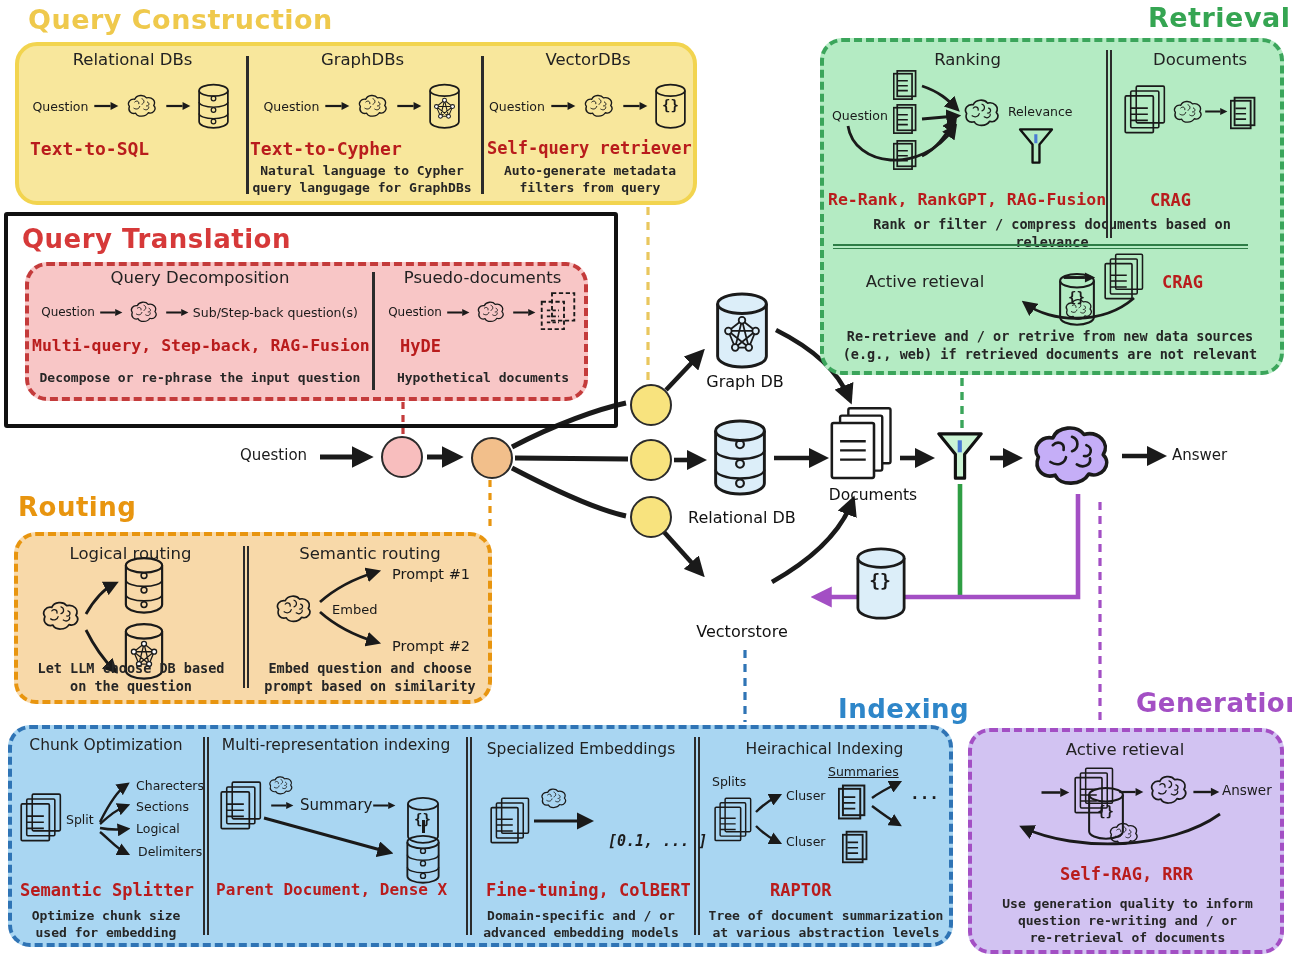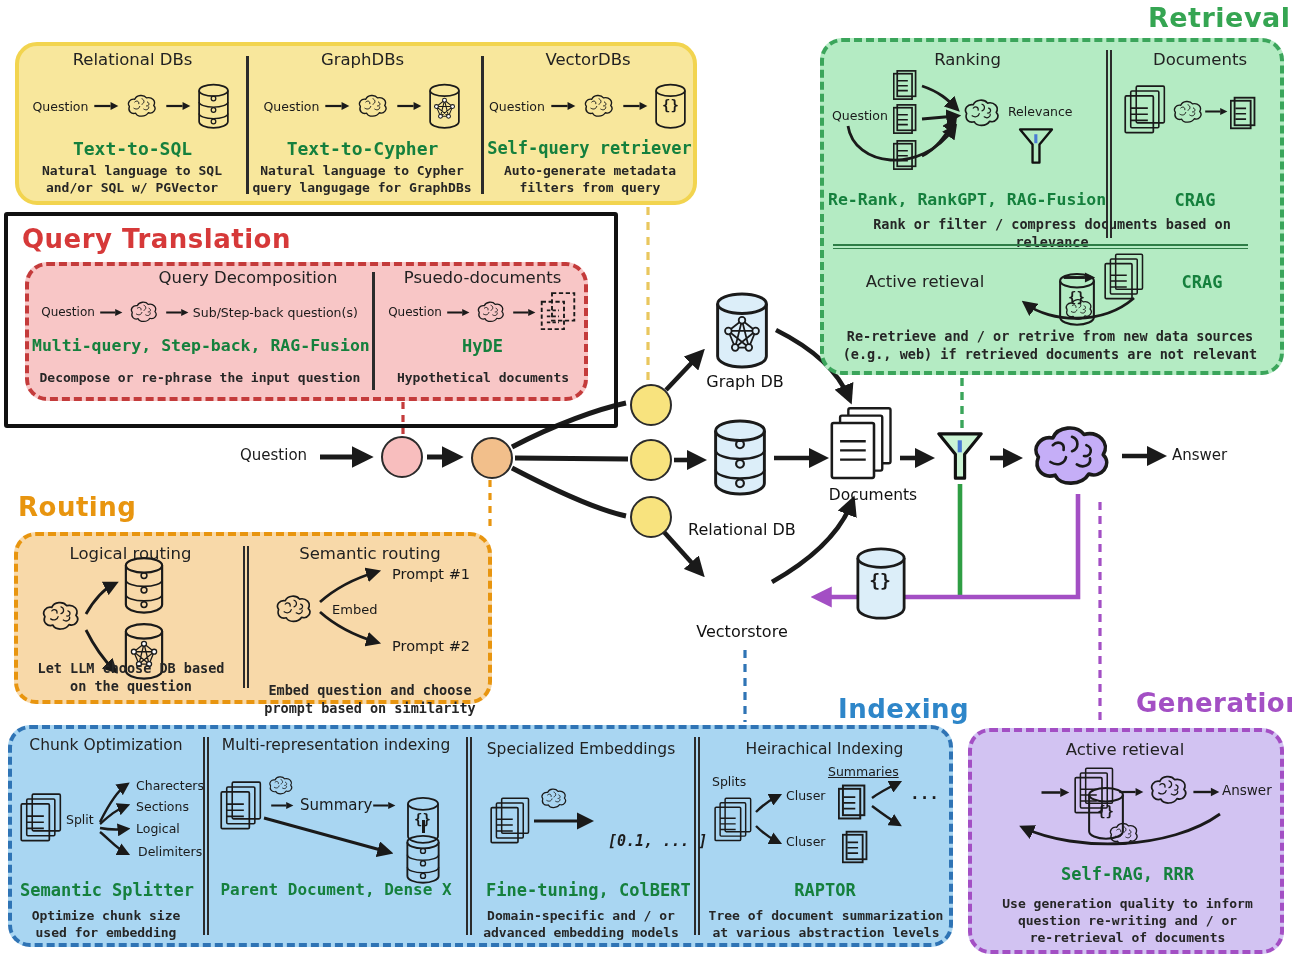--- a/index.html
+++ b/index.html
@@ -16,21 +16,21 @@
   .box.purple{background:#D2C3F2;border:4px dashed #A34FC4;}
   .blackrect{position:absolute;border:4px solid #111;border-radius:3px;background:transparent;}
   .vdiv{position:absolute;width:2.5px;background:#2b2b2b;}
   .vdiv.dbl{width:2px;background:transparent;border-left:2px solid #2b2b2b;border-right:2px solid #2b2b2b;}
   .hdiv{position:absolute;height:2px;border-top:2.5px solid #2d7d46;border-bottom:1.5px solid #2d7d46;}
   .coltitle{position:absolute;font-size:16.5px;color:#222;text-align:center;white-space:nowrap;}
   .hand{font-family:"DejaVu Sans",sans-serif;color:#1a1a1a;}
   .small{font-size:12.5px;}
   .mono{font-family:"DejaVu Sans Mono",monospace;font-weight:bold;color:#1d1d1d;}
   .label{position:absolute;font-family:"DejaVu Sans Mono",monospace;font-weight:bold;
-         font-size:17px;text-align:center;white-space:nowrap;color:#15803d;}
+         font-size:17px;text-align:left;white-space:nowrap;color:#b91c1c;}
   .caption{position:absolute;font-family:"DejaVu Sans Mono",monospace;font-weight:bold;
            font-size:13px;text-align:center;white-space:pre-line;line-height:1.3;color:#262626;}
   .flow{position:absolute;display:flex;align-items:center;justify-content:center;gap:5px;}
   .circle{position:absolute;width:42px;height:42px;border-radius:50%;border:2.5px solid #2b2b2b;box-sizing:border-box;}
   .braces{position:absolute;font-family:"DejaVu Sans Mono",monospace;font-weight:bold;color:#1a1a1a;}
   .cwrap{position:relative;display:inline-block;}
   .centerlabel{position:absolute;font-size:16px;text-align:center;white-space:nowrap;color:#111;}
   svg.icon{display:block;}
   .brain-big{--bf:#C5AEF7;}
   .cyl-center{--cf:#DCEEF9;}
@@ -128,20 +128,21 @@
     <path d="M403 402 L403 434" stroke="#C43B3B" stroke-width="3.2" fill="none" stroke-dasharray="7 6"></path>
     <path d="M490 480 L490 530" stroke="#E8950F" stroke-width="3.2" fill="none" stroke-dasharray="7 6"></path>
     <path d="M962 378 L962 428" stroke="#3BA55B" stroke-width="3.4" fill="none" stroke-dasharray="8 6"></path>
     <path d="M960 484 L960 596" stroke="#2F9E44" stroke-width="4.6" fill="none"></path>
     <path d="M1078 494 L1078 597 L818 597" stroke="#A34FC4" stroke-width="4.6" fill="none" marker-end="url(#ahp)"></path>
     <path d="M1100 502 L1100 725" stroke="#A34FC4" stroke-width="3.2" fill="none" stroke-dasharray="8 6"></path>
     <path d="M745 650 L745 722" stroke="#2F74B5" stroke-width="3.2" fill="none" stroke-dasharray="8 6"></path>
   </svg>
 
   
+  <div class="sec-title" style="left:28px;top:4px;color:#EFC94C;font-size:27px;">Query Construction</div>
   <div class="sec-title" style="left:1148px;top:2px;color:#35A552;font-size:27px;">Retrieval</div>
   <div class="sec-title" style="left:22px;top:224px;color:#D63939;">Query Translation</div>
   <div class="sec-title" style="left:18px;top:492px;color:#E8950F;">Routing</div>
   <div class="sec-title" style="left:838px;top:694px;color:#2E86C9;">Indexing</div>
   <div class="sec-title" style="left:1136px;top:688px;color:#A34FC4;">Generation</div>
 
   
   <div class="box yellow" style="left:15px;top:42px;width:682px;height:163px;"></div>
   <div class="blackrect" style="left:4px;top:212px;width:606px;height:208px;"></div>
   <div class="box red" style="left:25px;top:262px;width:563px;height:139px;"></div>
@@ -164,22 +165,20 @@
         <use href="#sym-brain"></use>
       </svg>
     <svg class="icon" width="26" height="12">
         <use href="#sym-arrow"></use>
       </svg>
     <svg class="icon" width="35" height="46">
         <use href="#sym-cyl-rel"></use>
       </svg>
   </div>
   <div class="label" style="left:30px;top:138px;width:205px;font-size:18px;">Text-to-SQL</div>
-  <div class="caption" style="left:22px;top:163px;width:220px;">Natural language to SQL
-and/or SQL w/ PGVector</div>
 
   <div class="coltitle" style="left:255px;top:50px;width:215px;">GraphDBs</div>
   <div class="flow" style="left:252px;top:80px;width:222px;height:52px;">
     <span class="hand small">Question</span>
     <svg class="icon" width="26" height="12">
         <use href="#sym-arrow"></use>
       </svg>
     <svg class="icon" width="36" height="28">
         <use href="#sym-brain"></use>
       </svg>
@@ -213,21 +212,21 @@
       <span class="braces" style="left:9px;top:14px;font-size:14px;">{}</span>
     </span>
   </div>
   <div class="label" style="left:487px;top:138px;width:205px;">Self-query retriever</div>
   <div class="caption" style="left:490px;top:163px;width:200px;">Auto-generate metadata
 filters from query</div>
 
   
   <div class="vdiv" style="left:372px;top:272px;height:118px;"></div>
 
-  <div class="coltitle" style="left:110px;top:268px;width:180px;margin-left:48px;">Query Decomposition</div>
+  <div class="coltitle" style="left:110px;top:268px;width:180px;">Query Decomposition</div>
   <div class="flow" style="left:32px;top:292px;width:335px;height:40px;gap:4px;">
     <span class="hand" style="font-size:12px;">Question</span>
     <svg class="icon" width="24" height="11">
         <use href="#sym-arrow"></use>
       </svg>
     <svg class="icon" width="34" height="26">
         <use href="#sym-brain"></use>
       </svg>
     <svg class="icon" width="24" height="11">
         <use href="#sym-arrow"></use>
@@ -280,21 +279,21 @@
   <svg class="abs icon" style="left:272px;top:592px;" width="44" height="34">
       <use href="#sym-brain"></use>
     </svg>
   <span class="abs hand" style="left:332px;top:602px;font-size:13px;">Embed</span>
   <span class="abs hand" style="left:392px;top:566px;font-size:14.5px;">Prompt #1</span>
   <span class="abs hand" style="left:392px;top:638px;font-size:14.5px;">Prompt #2</span>
   <svg class="abs" style="left:316px;top:564px;" width="72" height="84">
     <path d="M4 38 C22 22 40 14 60 8" stroke="#1a1a1a" stroke-width="2.8" fill="none" marker-end="url(#ahk2)"></path>
     <path d="M4 48 C22 64 40 72 60 78" stroke="#1a1a1a" stroke-width="2.8" fill="none" marker-end="url(#ahk2)"></path>
   </svg>
-  <div class="caption" style="left:256px;top:660px;width:228px;font-size:13.5px;margin-top:22px;">Embed question and choose
+  <div class="caption" style="left:256px;top:660px;width:228px;font-size:13.5px;">Embed question and choose
 prompt based on similarity</div>
 
   
   <div class="vdiv dbl" style="left:203px;top:737px;height:198px;"></div>
   <div class="vdiv dbl" style="left:466px;top:737px;height:198px;"></div>
   <div class="vdiv dbl" style="left:694px;top:737px;height:198px;"></div>
 
   
   <div class="coltitle" style="left:26px;top:736px;width:160px;font-size:15.5px;">Chunk Optimization</div>
   <svg class="abs icon" style="left:20px;top:790px;" width="44" height="56">
@@ -503,21 +502,21 @@
   <div class="circle" style="left:630px;top:496px;background:#F8E37E;"></div>
 
   <svg class="abs icon cyl-center" style="left:711px;top:291px;" width="62" height="78">
       <use href="#sym-cyl-graph"></use>
     </svg>
   <div class="centerlabel" style="left:700px;top:372px;width:90px;">Graph DB</div>
 
   <svg class="abs icon cyl-center" style="left:708px;top:418px;" width="64" height="78">
       <use href="#sym-cyl-rel"></use>
     </svg>
-  <div class="centerlabel" style="left:688px;top:520px;width:105px;">Relational DB</div>
+  <div class="centerlabel" style="left:688px;top:508px;width:105px;">Relational DB</div>
 
   <span class="abs cwrap cyl-center" style="left:710px;top:546px;">
     <svg class="icon" width="60" height="74">
         <use href="#sym-cyl"></use>
       </svg>
     <span class="braces" style="left:18px;top:24px;font-size:18px;">{}</span>
   </span>
   <div class="centerlabel" style="left:692px;top:622px;width:100px;">Vectorstore</div>
 
   <svg class="abs icon docs-center" style="left:830px;top:404px;" width="66" height="80">

